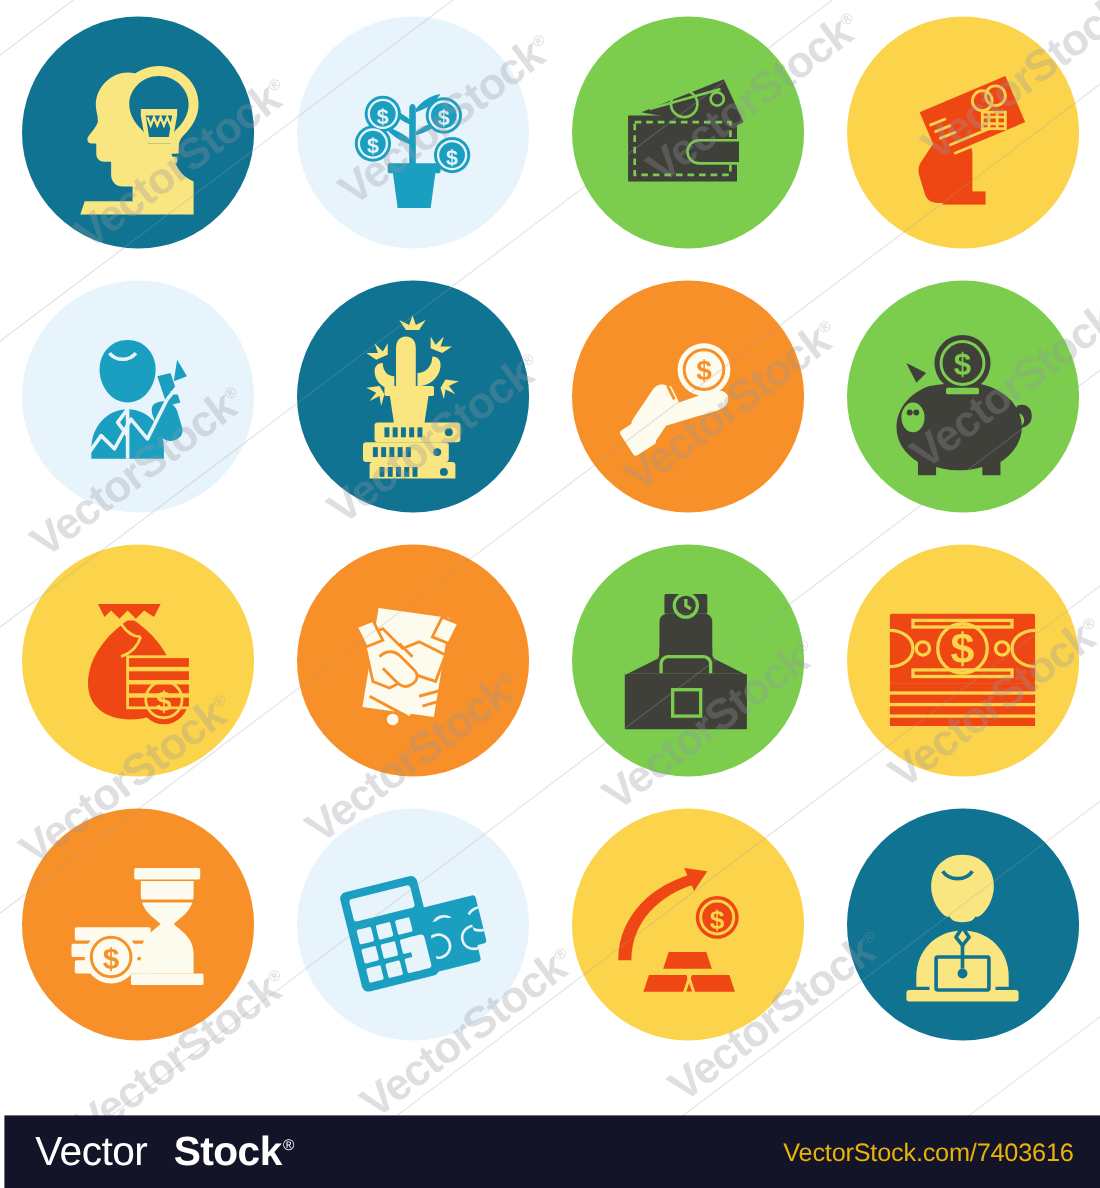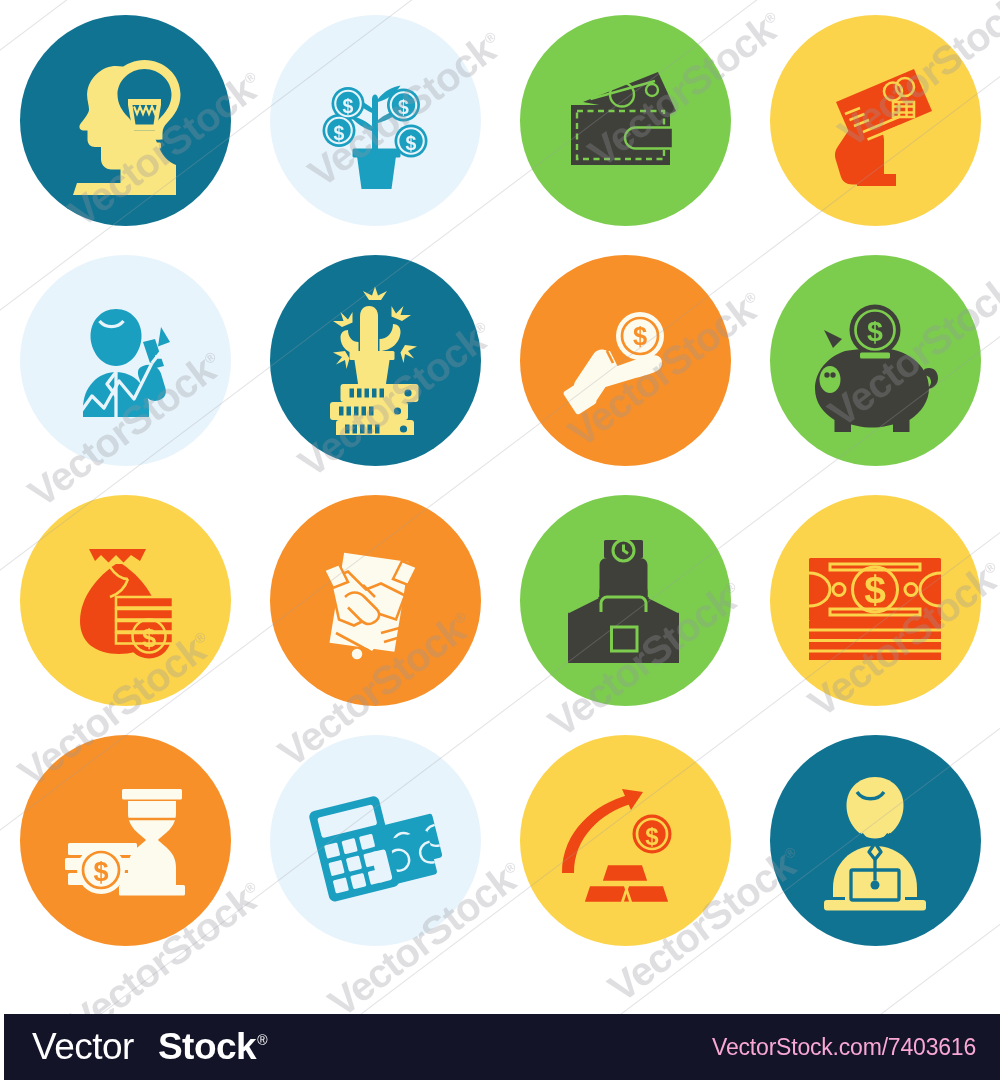--- a/index.html
+++ b/index.html
@@ -87,21 +87,21 @@
     color: #ffffff;
     font-size: 37px;
     letter-spacing: -0.5px;
     display: flex;
     align-items: baseline;
   }
   #brand-logo .light { font-weight: 300; }
   #brand-logo .bold { font-weight: 700; margin-left: 24px; }
   #brand-logo .reg { font-size: 14px; vertical-align: super; position: relative; top: -14px; margin-left: 1px; }
   #footer-url {
-    color: #f9a8d4;
+    color: #eab308;
     font-size: 23px;
     font-weight: 400;
     letter-spacing: -0.2px;
   }
 </style>
 </head>
 <body>
 
 <div id="stage">
 

